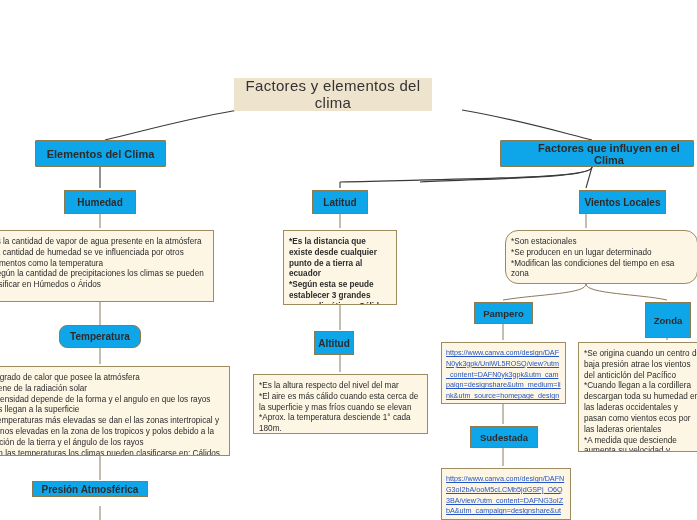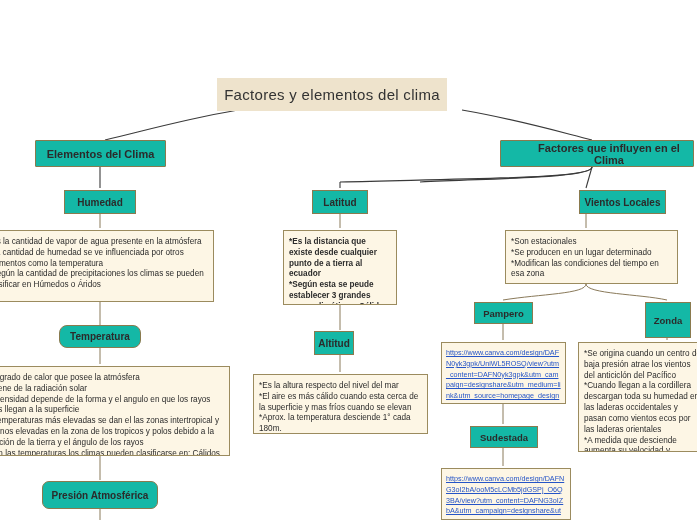--- a/index.html
+++ b/index.html
@@ -23,21 +23,21 @@
     position: absolute;
     left: 0;
     top: 0;
     width: 697px;
     height: 520px;
     pointer-events: none;
   }
   .node {
     position: absolute;
     box-sizing: border-box;
-    background: #14b8a6;
+    background: #0ea5e9;
     border: 1px solid #8a7a4e;
     color: #2b2b2b;
     text-align: center;
     display: flex;
     align-items: center;
     justify-content: center;
   }
   .node.title {
     background: #eee3cc;
     border: none;
@@ -115,21 +115,21 @@
 
     <path d="M 586 214 L 586 228" stroke="#8a7a5a" stroke-width="1" fill="none"></path>
     <path d="M 586 284 C 586 294, 540 294, 503 300" stroke="#8a7a5a" stroke-width="1" fill="none"></path>
     <path d="M 586 284 C 586 294, 640 294, 667 300" stroke="#8a7a5a" stroke-width="1" fill="none"></path>
     <path d="M 503 324 L 503 340" stroke="#8a7a5a" stroke-width="1" fill="none"></path>
     <path d="M 503 404 L 503 424" stroke="#8a7a5a" stroke-width="1" fill="none"></path>
     <path d="M 503 448 L 503 466" stroke="#8a7a5a" stroke-width="1" fill="none"></path>
     <path d="M 667 324 L 667 340" stroke="#8a7a5a" stroke-width="1" fill="none"></path>
   </svg>
 
-  <div class="node title" style="left:217px; top:78px; width:230px; height:33px;">
+  <div class="node title" style="left:234px; top:78px; width:198px; height:33px;align-items:flex-end;">
     <span>Factores y elementos del clima</span>
   </div>
 
   <div class="node level1" style="left:35px; top:140px; width:131px; height:27px;">
     <span>Elementos del Clima</span>
   </div>
 
   <div class="node level1" style="left:500px; top:140px; width:194px; height:27px;padding-left:24px;">
     <span>Factores que influyen en el Clima</span>
   </div>
@@ -145,21 +145,21 @@
   <div class="node level2" style="left:59px; top:325px; width:82px; height:23px;border-radius:8px;">
     <span>Temperatura</span>
   </div>
 
   <div class="textbox" style="left:-30px; top:366px; width:260px; height:90px;">*Es el grado de calor que posee la atmósfera
 *Proviene de la radiación solar
 *Su intensidad depende de la forma y el angulo en que los rayos solares llegan a la superficie
 *Las temperaturas más elevadas se dan el las zonas intertropical y las menos elevadas en la zona de los tropicos y polos debido a la inclinación de la tierra y el ángulo de los rayos
 *Según las temperaturas los climas pueden clasificarse en: Cálidos, Templados o Fríos</div>
 
-  <div class="node level2" style="left:42px; top:481px; width:116px; height:28px;border-radius:7px;">
+  <div class="node level2" style="left:32px; top:481px; width:116px; height:16px;">
     <span>Presión Atmosférica</span>
   </div>
 
   <div class="node level2" style="left:312px; top:190px; width:56px; height:24px;">
     <span>Latitud</span>
   </div>
 
   <div class="textbox" style="left:283px; top:230px; width:114px; height:75px;font-weight:bold;">*Es la distancia que existe desde cualquier punto de a tierra al ecuador
 *Según esta se peude establecer 3 grandes zonas climáticas: Cálida, Templada y Fría.</div>
 
@@ -168,21 +168,21 @@
   </div>
 
   <div class="textbox" style="left:253px; top:374px; width:175px; height:60px;">*Es la altura respecto del nivel del mar
 *El aire es más cálido cuando esta cerca de la superficie y  mas  fríos cuando se elevan
 *Aprox. la temperatura desciende 1° cada 180m.</div>
 
   <div class="node level2" style="left:543px; top:190px; width:87px; height:24px;margin-left:36px;">
     <span>Vientos Locales</span>
   </div>
 
-  <div class="textbox" style="left:505px; top:230px; width:173px; height:54px;">*Son estacionales
+  <div class="textbox" style="left:505px; top:230px; width:193px; height:54px;border-radius:13px;">*Son estacionales
 *Se producen en un lugar determinado
 *Modifican las condiciones del tiempo en esa zona</div>
 
   <div class="node level3" style="left:474px; top:302px; width:59px; height:22px;">
     <span>Pampero</span>
   </div>
 
   <div class="linkbox" style="left:441px; top:342px; width:125px; height:62px;">
     <a href="#">https://www.canva.com/design/DAFN0yk3gpk/UniWL5ROSQ/view?utm_content=DAFN0yk3gpk&amp;utm_campaign=designshare&amp;utm_medium=link&amp;utm_source=homepage_design_menu</a>
   </div>

